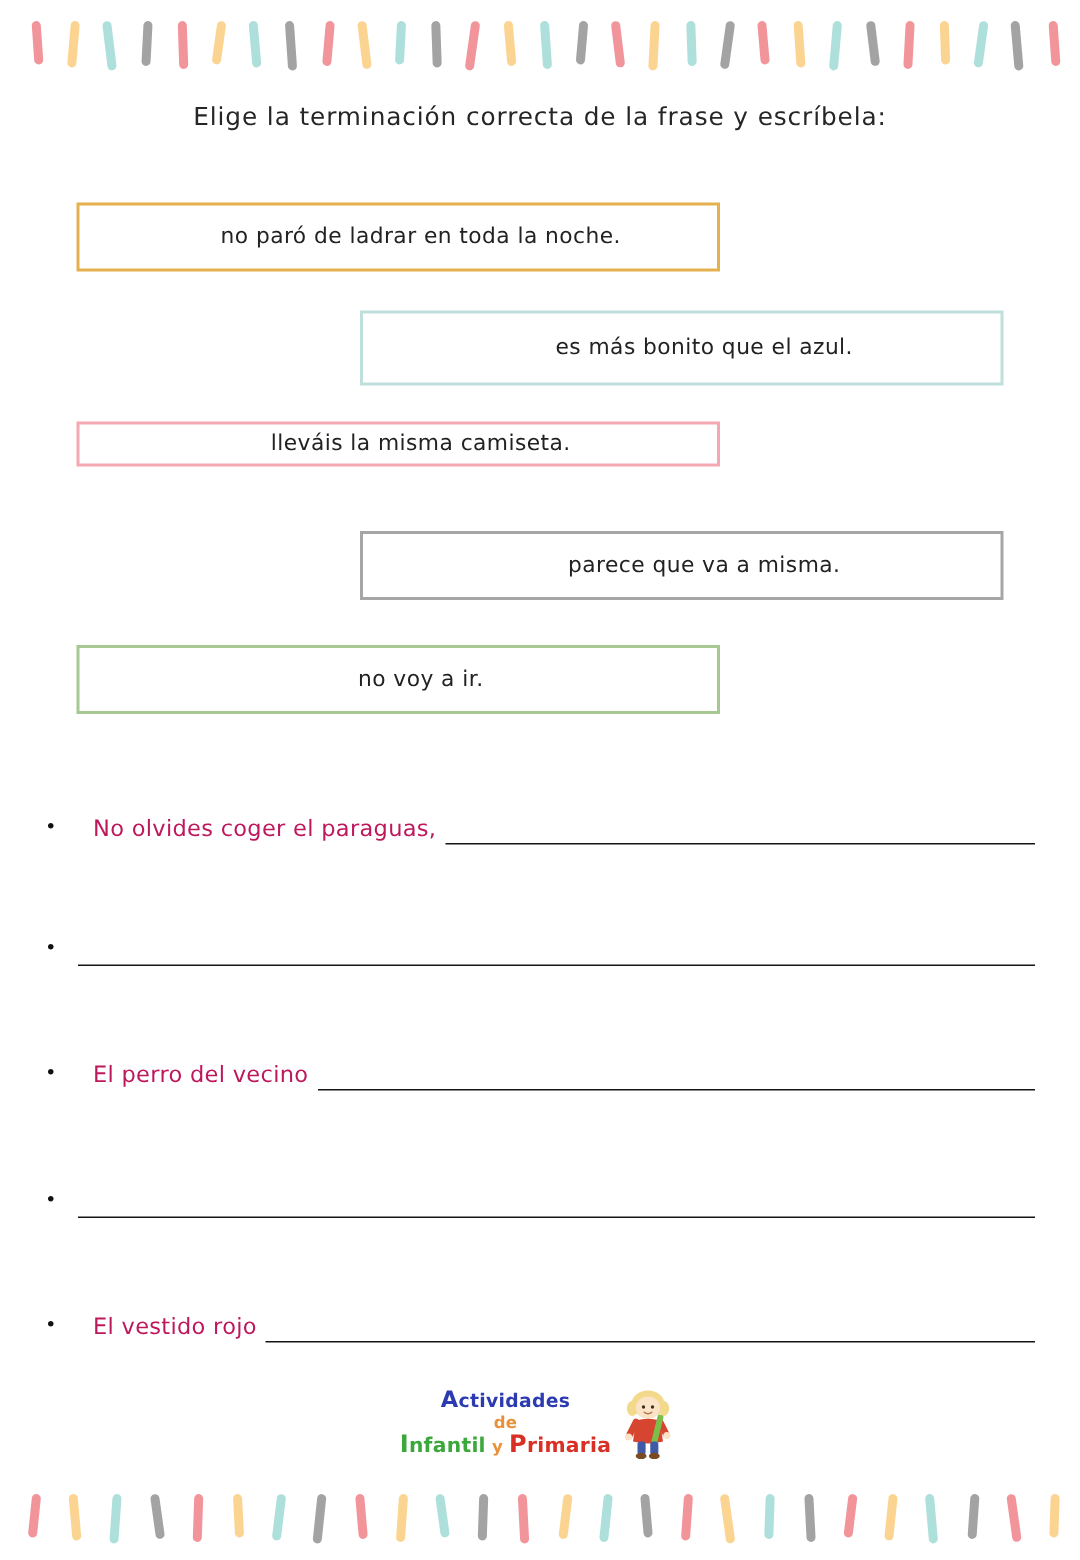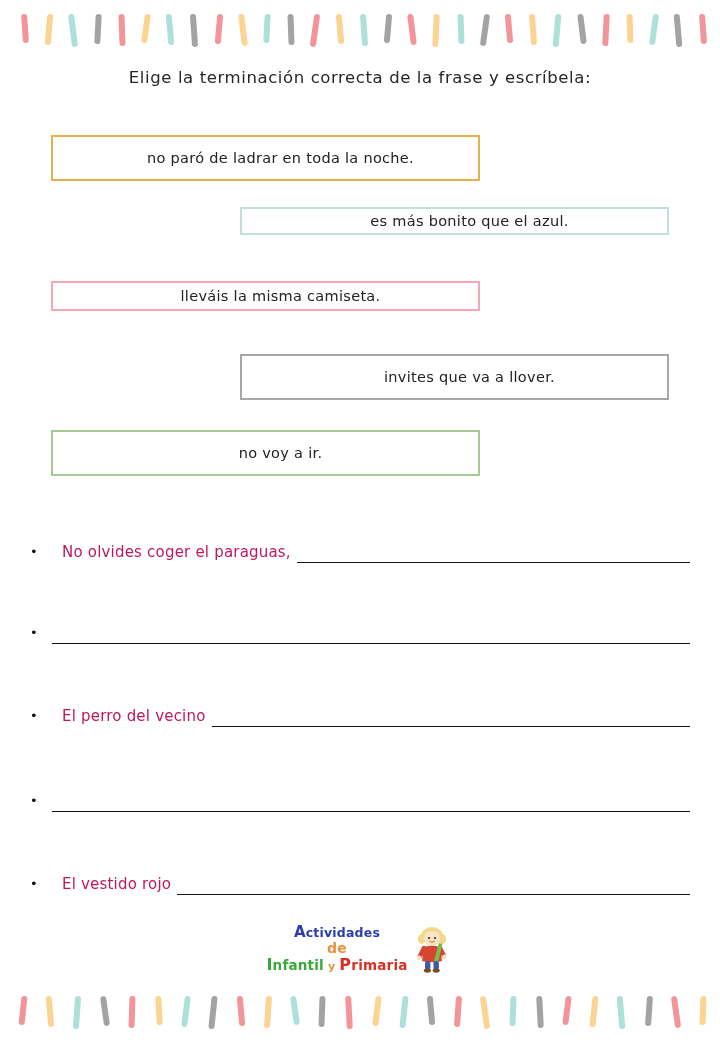--- a/index.html
+++ b/index.html
@@ -130,21 +130,21 @@
     font-family: "DejaVu Sans", sans-serif;
     font-weight: bold;
   }
   .logo-line1 {
     font-size: 12.5px;
     color: #2c3bb0;
     letter-spacing: 0.2px;
   }
   .logo-line1 .cap { font-size: 15px; }
   .logo-line2 {
-    font-size: 14px;
+    font-size: 11px;
     color: #e8913a;
     letter-spacing: 0.2px;
     margin-top: 1px;
   }
   .logo-line3 {
     font-size: 13.5px;
     letter-spacing: 0.2px;
     margin-top: 1px;
     white-space: nowrap;
   }
@@ -191,28 +191,28 @@
       <div class="dash" style="background: rgb(240, 140, 147); left: 699.6px; transform: rotate(-4deg); height: 30px;"></div>
     </div>
 </div>
 
 <div class="title">Elige la terminación correcta de la frase y escríbela:</div>
 
 <div id="options-layer">
     <div class="option-box" style="left: 51px; top: 135px; width: 429px; height: 46px; border-color: rgb(228, 177, 78);">
       <div class="option-text">no paró de ladrar en toda la noche.</div>
     </div>
-    <div class="option-box" style="left: 240px; top: 207px; width: 429px; height: 28px; border-color: rgb(191, 223, 221);">
+    <div class="option-box" style="left: 240px; top: 207px; width: 429px; height: 50px; border-color: rgb(191, 223, 221);">
       <div class="option-text">es más bonito que el azul.</div>
     </div>
     <div class="option-box" style="left: 51px; top: 281px; width: 429px; height: 30px; border-color: rgb(245, 168, 180);">
       <div class="option-text">lleváis la misma camiseta.</div>
     </div>
     <div class="option-box" style="left: 240px; top: 354px; width: 429px; height: 46px; border-color: rgb(166, 166, 166);">
-      <div class="option-text">invites que va a llover.</div>
+      <div class="option-text">parece que va a misma.</div>
     </div>
     <div class="option-box" style="left: 51px; top: 430px; width: 429px; height: 46px; border-color: rgb(168, 200, 147);">
       <div class="option-text">no voy a ir.</div>
     </div>
   </div>
 
 <div id="sentences-layer">
     <div class="sentence" style="top: 541px;">
       <span class="bullet">•</span>
       <span class="sentence-text">No olvides coger el paraguas,</span>

